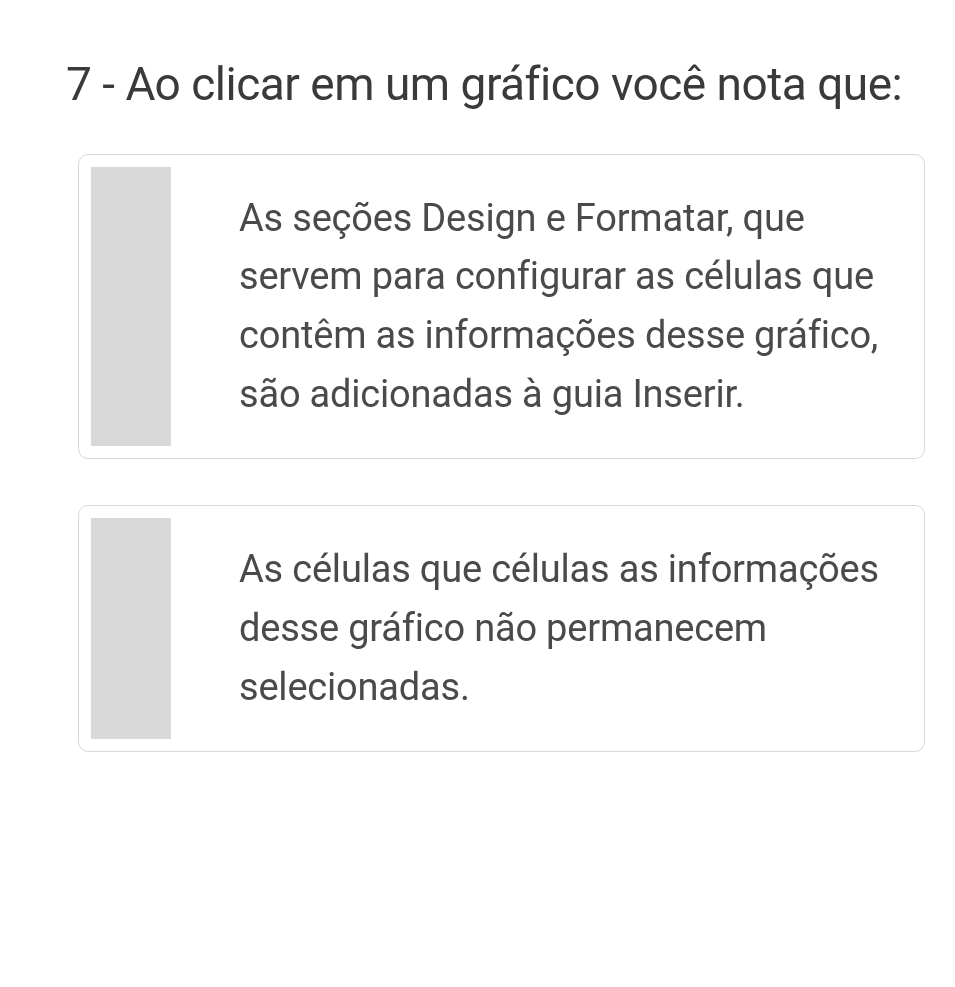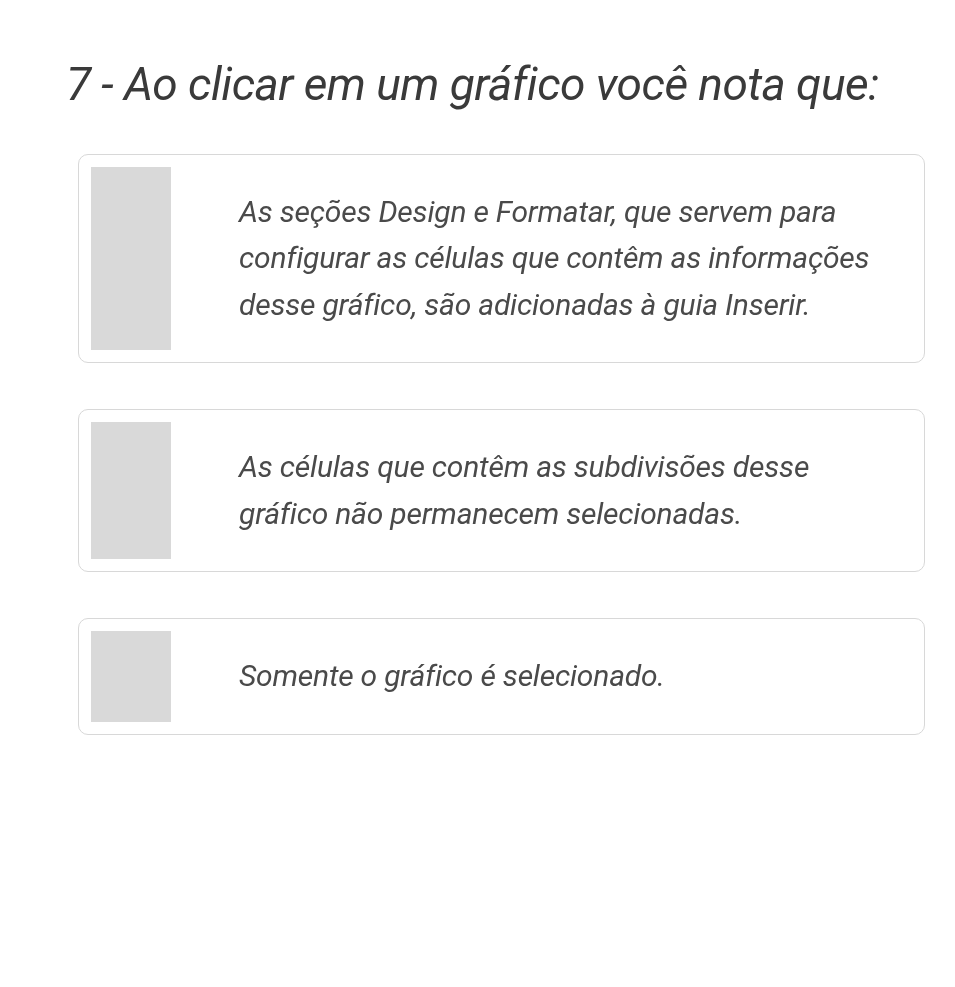--- a/index.html
+++ b/index.html
@@ -1,19 +1,18 @@
 <!DOCTYPE html>
 <html><head>
   <meta charset="utf-8">
   <style>
     * {
       margin: 12px;
       padding: 0;
       box-sizing: border-box;
-      font-style: italic;
     }
     body {
       font-family: -apple-system, BlinkMacSystemFont, "Segoe UI", Roboto, "Helvetica Neue", Arial, sans-serif;
       background: #ffffff;
       padding: 20px 30px;
       width: 955px;
       color: #333;
     }
     .question-title {
       font-size: 46px;
@@ -35,21 +34,21 @@
       overflow: hidden;
       background: #ffffff;
     }
     .option-marker {
       width: 80px;
       background: #d9d9d9;
       flex-shrink: 0;
     }
     .option-text {
       padding: 22px 30px 22px 44px;
-      font-size: 30px;
+      font-size: 38px;
       font-weight: 400;
       color: #4a4a4a;
       line-height: 1.55;
       letter-spacing: -0.2px;
     }
   </style>
 </head>
 <body>
 
 <h1 class="question-title">7 - Ao clicar em um gráfico você nota que:</h1>
@@ -57,21 +56,17 @@
 <div class="options-container">
 
   <div class="option">
     <div class="option-marker"></div>
     <div class="option-text">As seções Design e Formatar, que servem para configurar as células que contêm as informações desse gráfico, são adicionadas à guia Inserir.</div>
   </div>
 
 
   <div class="option">
     <div class="option-marker"></div>
-    <div class="option-text">As células que contêm as subdivisões desse gráfico não permanecem selecionadas.</div>
+    <div class="option-text">As células que células as informações desse gráfico não permanecem selecionadas.</div>
   </div>
 
-  <div class="option">
-    <div class="option-marker"></div>
-    <div class="option-text">Somente o gráfico é selecionado.</div>
-  </div>
 
 </div>
 
 </body></html>

